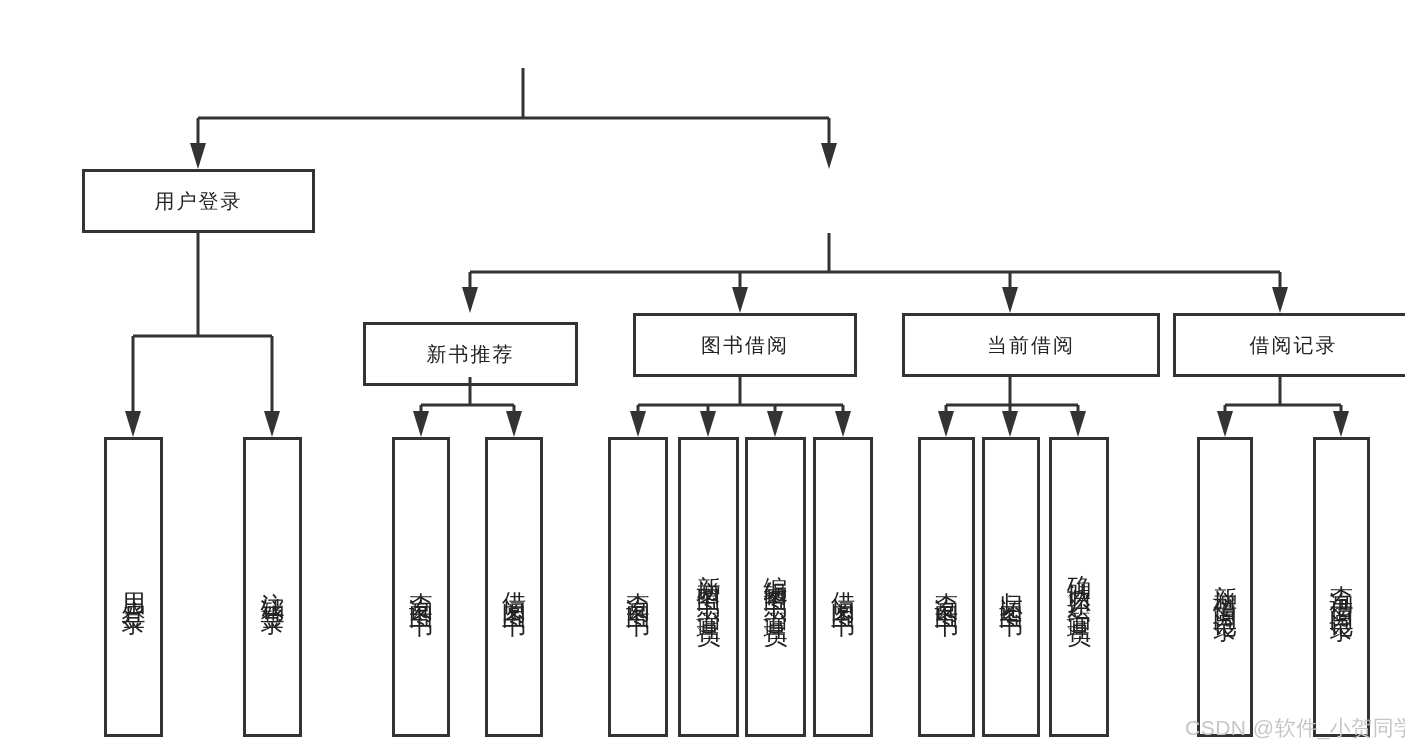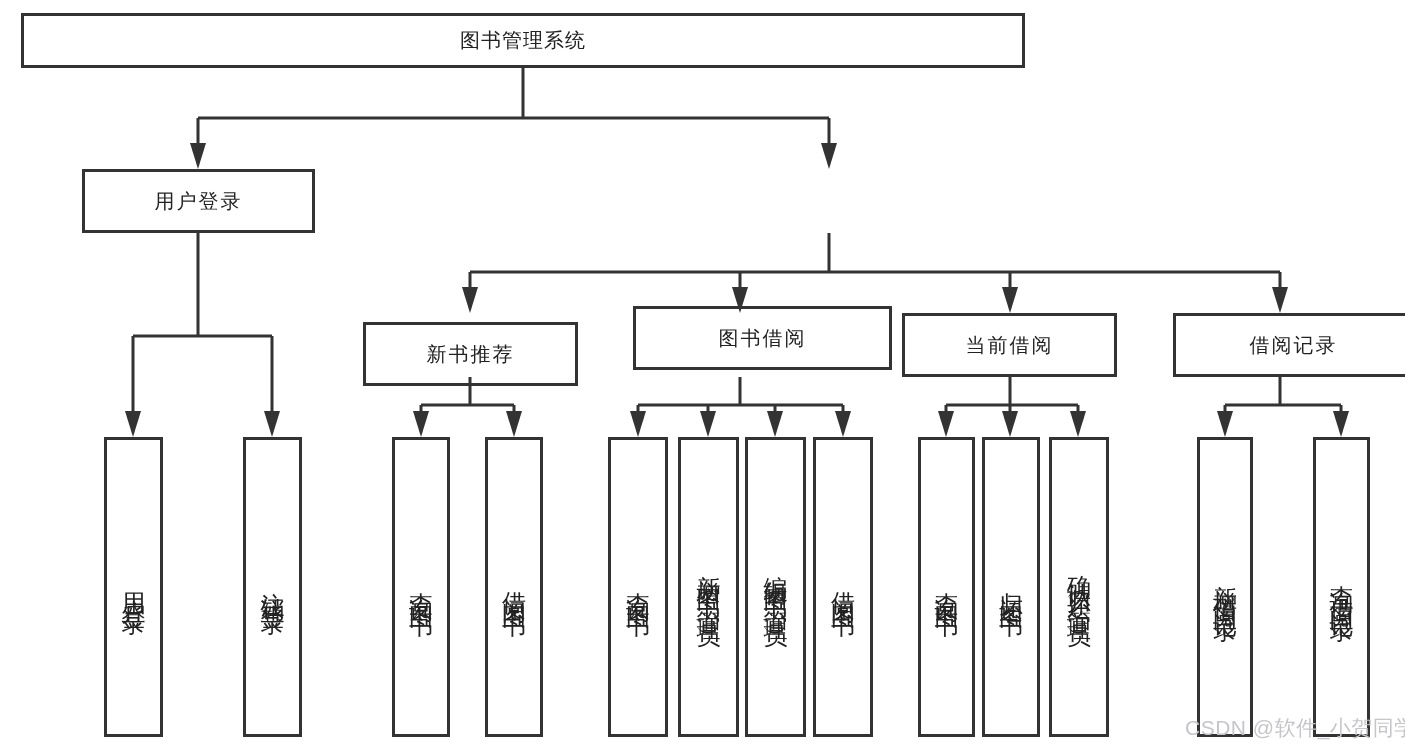--- a/index.html
+++ b/index.html
@@ -55,35 +55,32 @@
       <polygon points="767,411 783,411 775,437"></polygon>
       <polygon points="835,411 851,411 843,437"></polygon>
       <polygon points="938,411 954,411 946,437"></polygon>
       <polygon points="1002,411 1018,411 1010,437"></polygon>
       <polygon points="1070,411 1086,411 1078,437"></polygon>
       <polygon points="1217,411 1233,411 1225,437"></polygon>
       <polygon points="1333,411 1349,411 1341,437"></polygon>
     </g>
   </svg>
 
-  <div class="node h root" style="left:21px;top:13px;width:1004px;height:55px">
-    <span class="lbl">图书管理系统</span>
-  </div>
 
   <div class="node h" style="left:82px;top:169px;width:233px;height:64px">
     <span class="lbl">用户登录</span>
   </div>
 
   <div class="node h" style="left:363px;top:322px;width:215px;height:64px">
     <span class="lbl">新书推荐</span>
   </div>
-  <div class="node h" style="left:633px;top:306px;width:259px;height:64px">
+  <div class="node h" style="left:633px;top:313px;width:224px;height:64px">
     <span class="lbl">图书借阅</span>
   </div>
-  <div class="node h" style="left:902px;top:313px;width:215px;height:64px">
+  <div class="node h" style="left:902px;top:313px;width:258px;height:64px">
     <span class="lbl">当前借阅</span>
   </div>
   <div class="node h" style="left:1173px;top:313px;width:241px;height:64px">
     <span class="lbl">借阅记录</span>
   </div>
 
   <div class="node v" style="left:104px;top:437px;width:59px;height:300px">
     <span class="lbl">用户登录</span>
   </div>
   <div class="node v" style="left:243px;top:437px;width:59px;height:300px">

